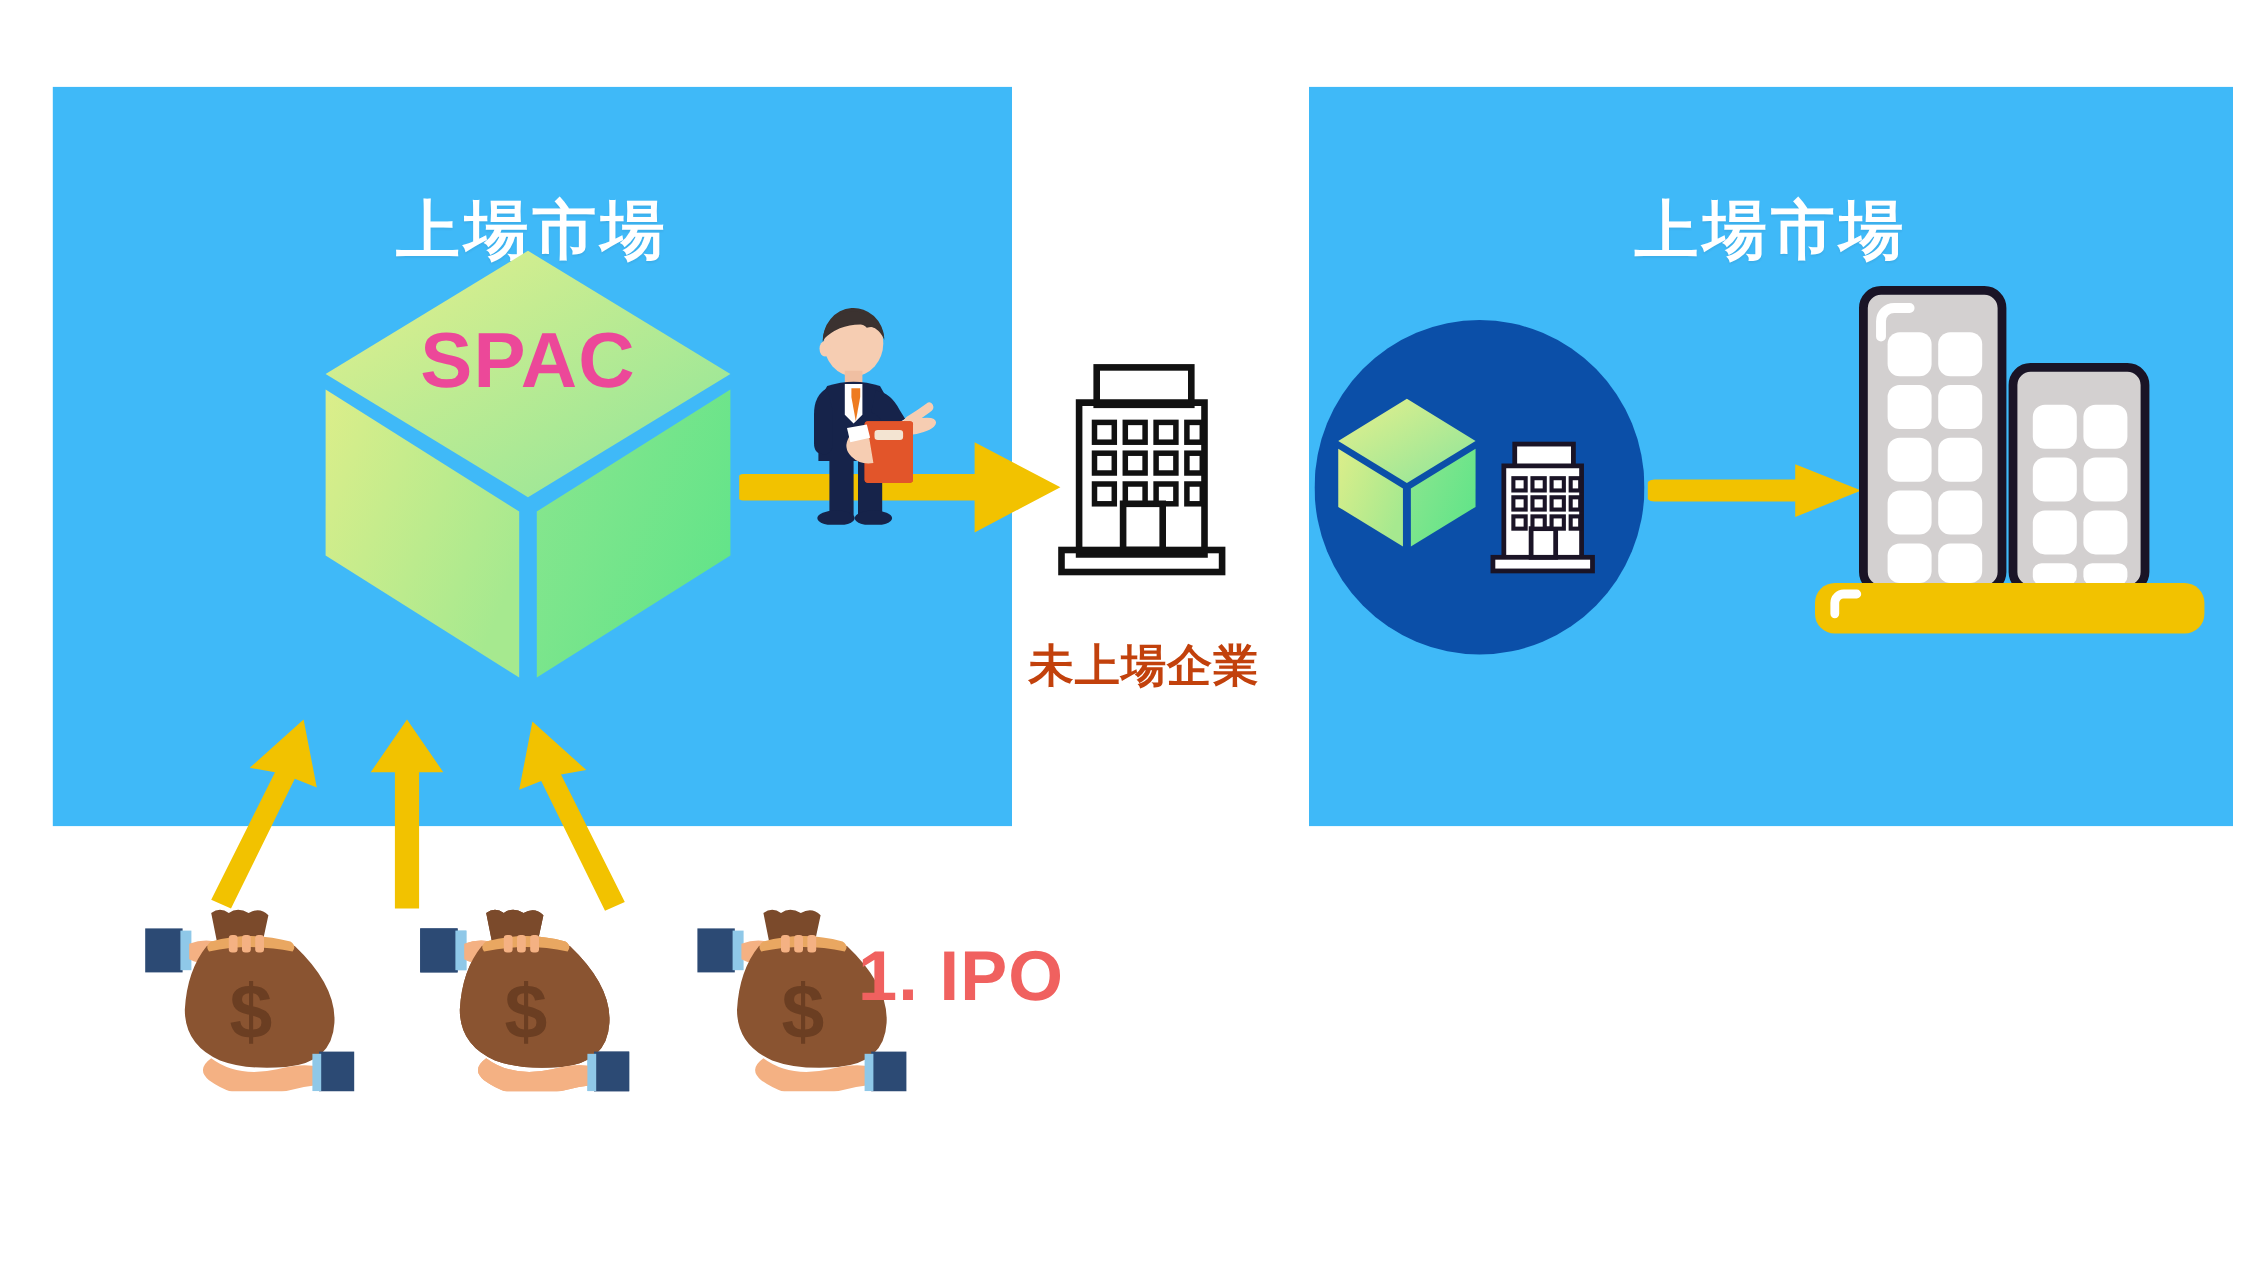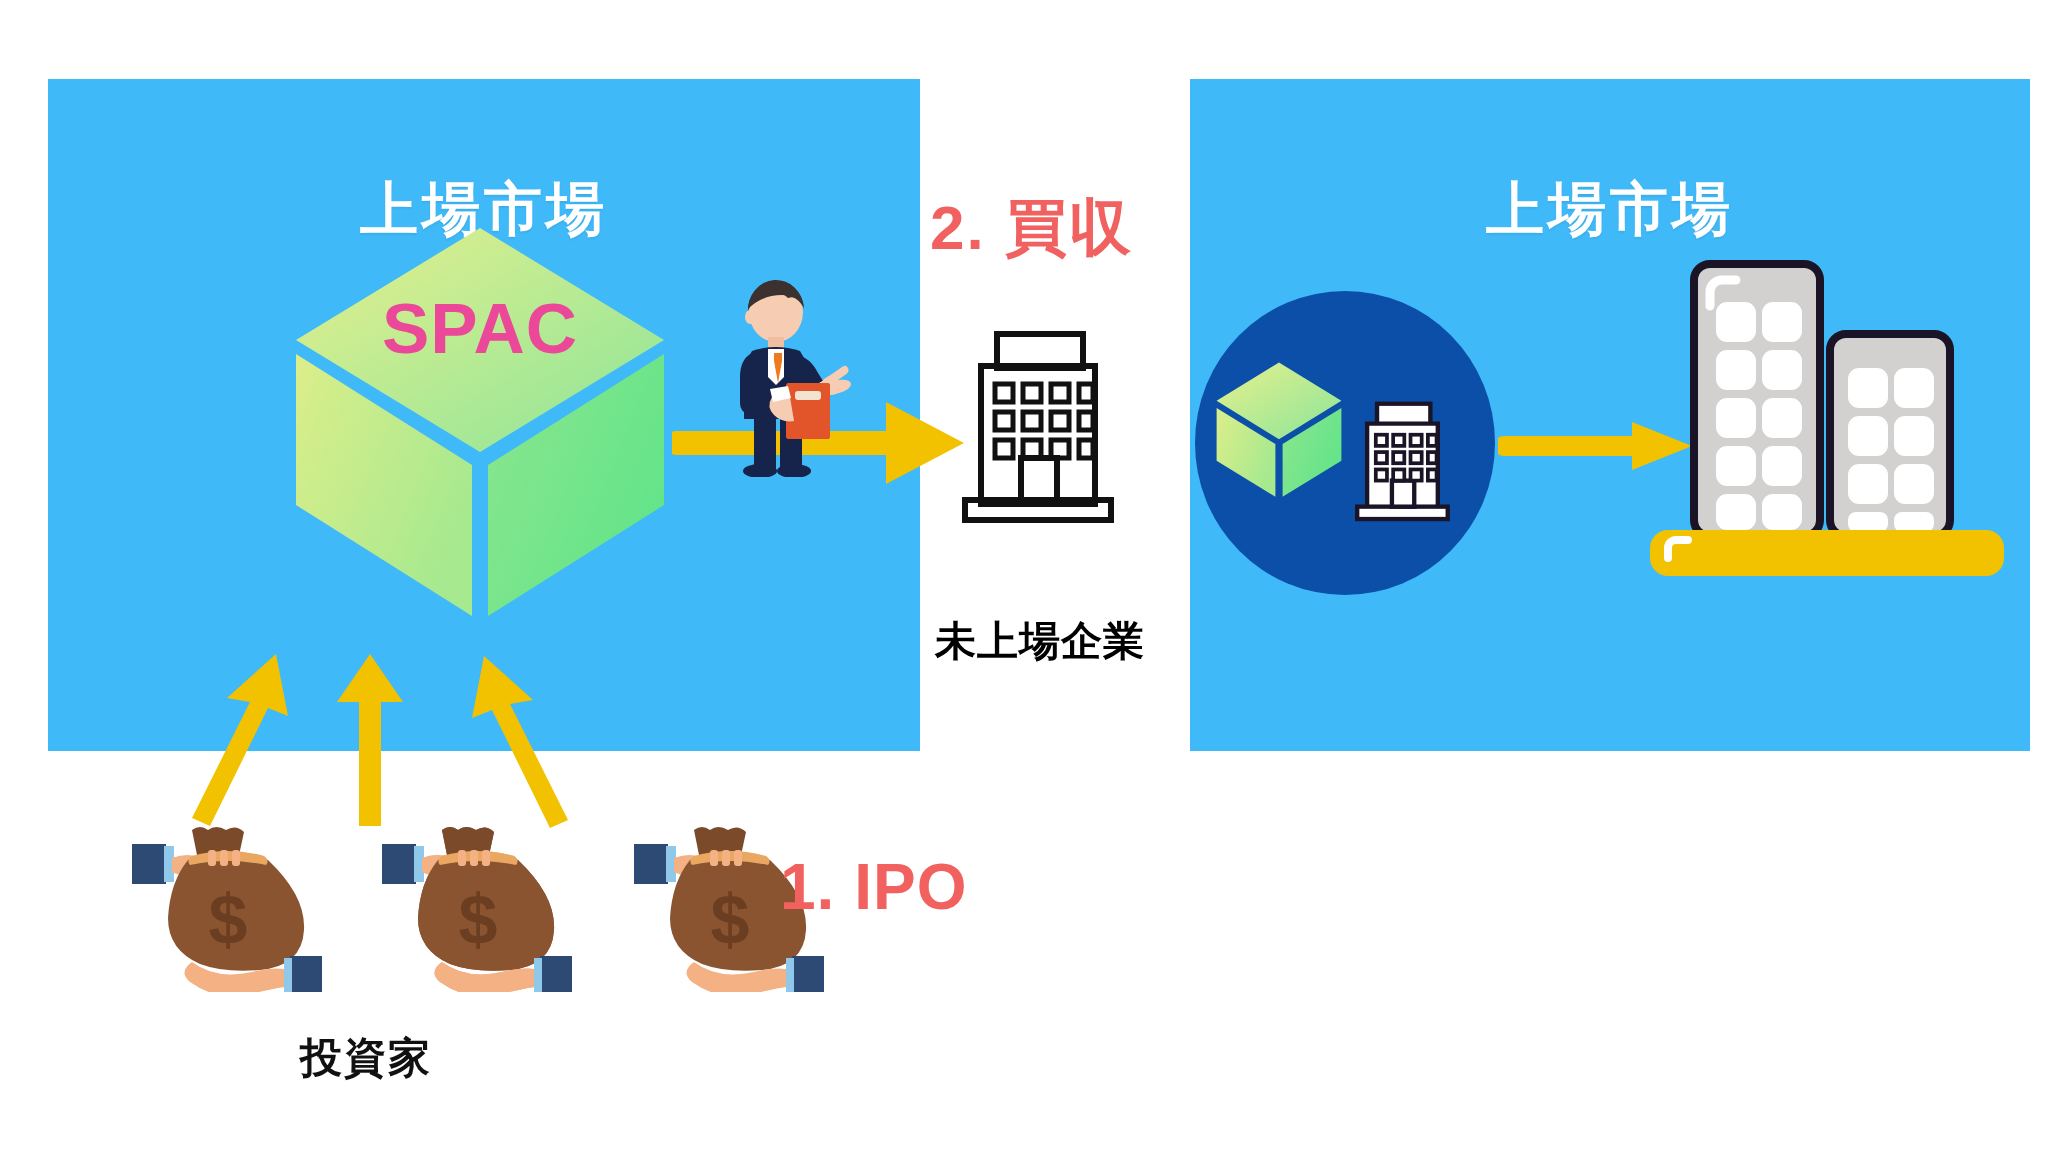--- a/index.html
+++ b/index.html
@@ -36,21 +36,21 @@
   
   #businessman{position:absolute;left:712px;top:279px;width:152px;height:198px;}
 
   
   #arrow-acquire{position:absolute;left:672px;top:398px;width:296px;height:90px;}
 
   
   #private-company{position:absolute;left:955px;top:328px;width:166px;height:198px;}
   #private-company-label{
     position:absolute;left:905px;top:578px;width:270px;text-align:center;
-    font-size:41px;font-weight:700;color:#000000;letter-spacing:1px;white-space:nowrap;margin-top:36px;
+    font-size:41px;font-weight:700;color:#c2410c;letter-spacing:1px;white-space:nowrap;
   }
 
   
   .step-label{position:absolute;font-weight:700;color:#F0615F;white-space:nowrap;}
   #label-step2{left:930px;top:186px;font-size:62px;letter-spacing:2px;}
   #label-step1{left:780px;top:809px;font-size:64px;letter-spacing:1px;margin-top:41px;}
   #label-step3{left:1408px;top:805px;font-size:64px;letter-spacing:2px;}
 
   
   .money-bag{position:absolute;width:200px;height:170px;}
@@ -162,21 +162,20 @@
       <rect x="96" y="84" width="18" height="18"></rect>
       <rect x="124" y="84" width="14" height="18"></rect>
       <rect x="40" y="112" width="18" height="18"></rect>
       <rect x="68" y="112" width="18" height="18"></rect>
       <rect x="96" y="112" width="18" height="18"></rect>
       <rect x="124" y="112" width="14" height="18"></rect>
     </g>
   </svg>
   <div id="private-company-label">未上場企業</div>
 
-  <div class="step-label" id="label-step2">2. 買収</div>
 
   <svg id="up-arrows" viewBox="0 0 420 180">
     <g fill="#F2C200">
 
       <path d="M28,168 L86,52 L63,48 L112,4 L124,66 L104,58 L46,176 z" transform="translate(-6,0)"></path>
 
       <path d="M200,176 L200,52 L178,52 L211,4 L244,52 L222,52 L222,176 z" transform="translate(-11,0)"></path>
 
       <path d="M392,170 L334,54 L357,50 L308,6 L296,68 L316,60 L374,178 z" transform="translate(6,0)"></path>
     </g>
@@ -230,21 +229,20 @@
       <rect x="80" y="28" width="8" height="16" rx="3" fill="#F4B183"></rect>
       <rect x="92" y="28" width="8" height="16" rx="3" fill="#F4B183"></rect>
       <rect x="104" y="28" width="8" height="16" rx="3" fill="#F4B183"></rect>
       <text x="100" y="122" text-anchor="middle" font-family="Liberation Sans, sans-serif" font-size="70" font-weight="700" fill="#6B3E22">$</text>
       <path d="M64,140 q24,18 60,10 q24,-6 38,-2 l2,16 q-20,2 -40,8 q-34,8 -62,-12 q-12,-10 2,-20 z" fill="#F4B183"></path>
       <rect x="162" y="134" width="32" height="38" fill="#2C4A74"></rect>
       <rect x="156" y="136" width="8" height="34" fill="#8FC8E8"></rect>
     </g>
   </svg>
 
-  <div id="investors-label">投資家</div>
   <div class="step-label" id="label-step1">1. IPO</div>
 
   <div class="panel" id="panel-right">
     <div class="panel-title">上場市場</div>
   </div>
 
   <svg id="merged-badge" viewBox="0 0 300 310">
     <defs>
       <linearGradient id="gTop2" x1="0" y1="0" x2="1" y2="1">
         <stop offset="0%" stop-color="#E7F08C"></stop>

